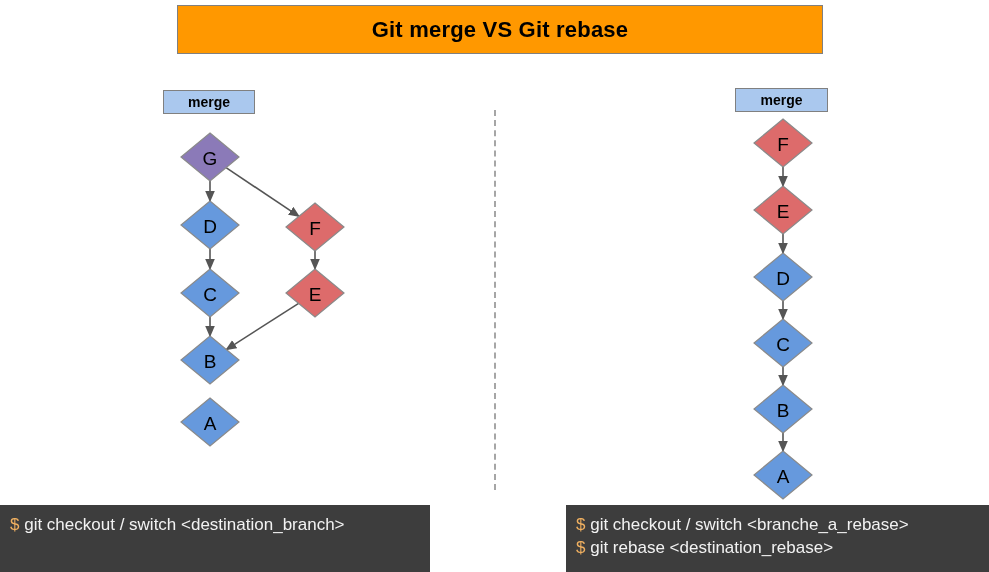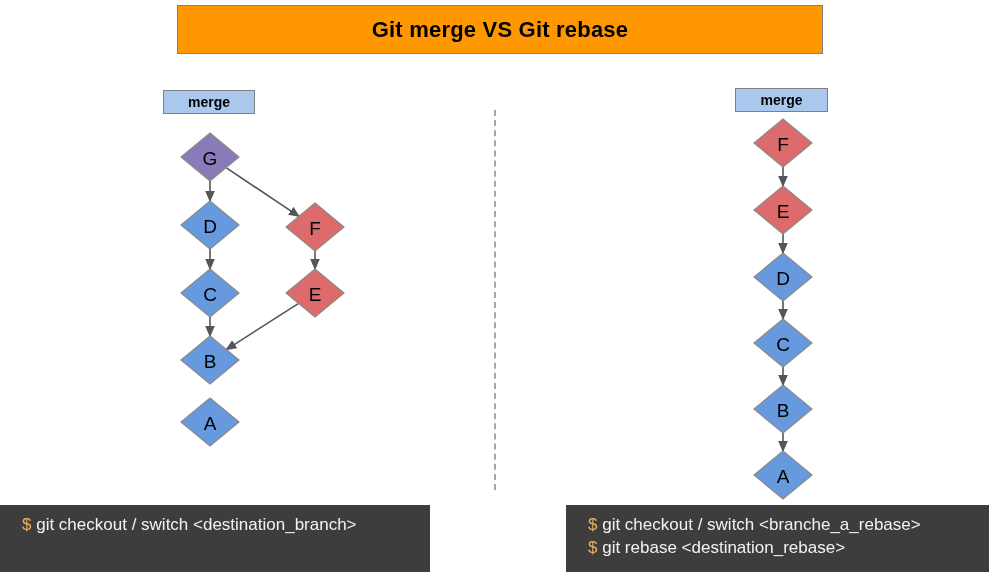--- a/index.html
+++ b/index.html
@@ -89,21 +89,21 @@
     stroke: #555555;
     stroke-width: 1.6;
     fill: none;
   }
 
   
   .cmd-box {
     position: absolute;
     background: #3d3d3d;
     box-sizing: border-box;
-    padding: 8px 10px 9px 22px;
+    padding: 8px 10px 9px 10px;
     font-size: 17px;
     line-height: 23px;
     color: #f2f2f2;
     white-space: nowrap;
   }
   #cmd-left  { left: 0px;   top: 505px; width: 430px; height: 67px; }
   #cmd-right { left: 566px; top: 505px; width: 458px; height: 67px; }
   .cmd-line { display: block; }
   .cmd-prompt { color: #f0b060; }
 </style>

